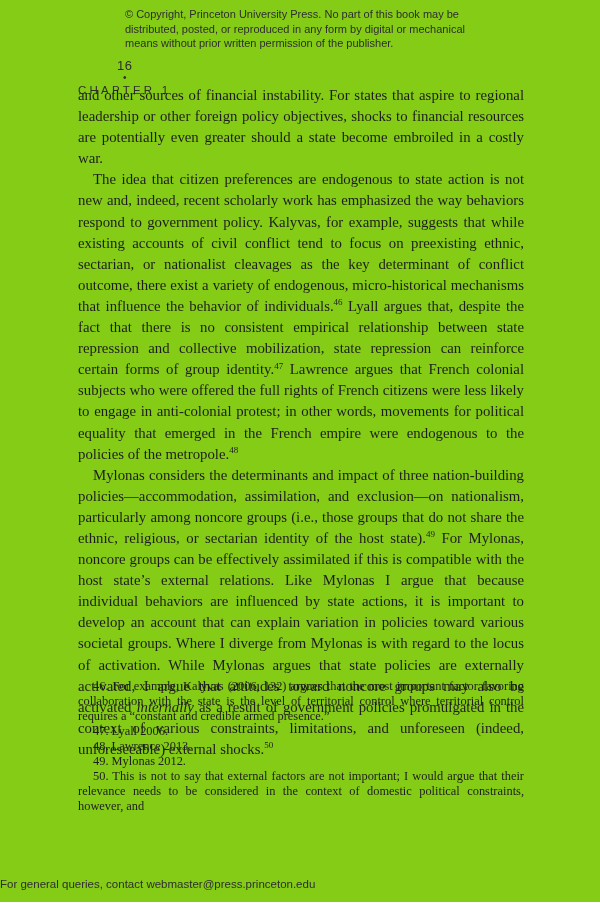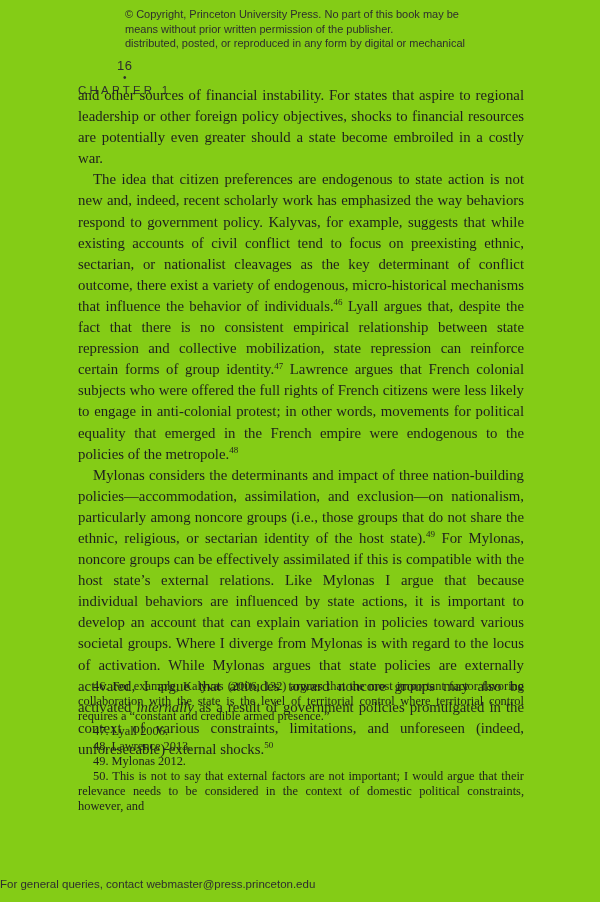--- a/index.html
+++ b/index.html
@@ -69,22 +69,22 @@
   }
 </style>
 </head>
 <body>
 
 <div class="page">
 
   <div class="copyright-wrap">
     <div class="copyright">
       <div>© Copyright, Princeton University Press. No part of this book may be</div>
+      <div>distributed, posted, or reproduced in any form by digital or mechanical</div>
       <div>means without prior written permission of the publisher.</div>
-      <div>distributed, posted, or reproduced in any form by digital or mechanical</div>
     </div>
   </div>
 
   <div class="running-head">
     <span class="page-num">16</span>
     <span class="head-sep">•</span>
     <span class="chapter-label">CHAPTER 1</span>
   </div>
 
   <div class="body-text" id="body-text">

